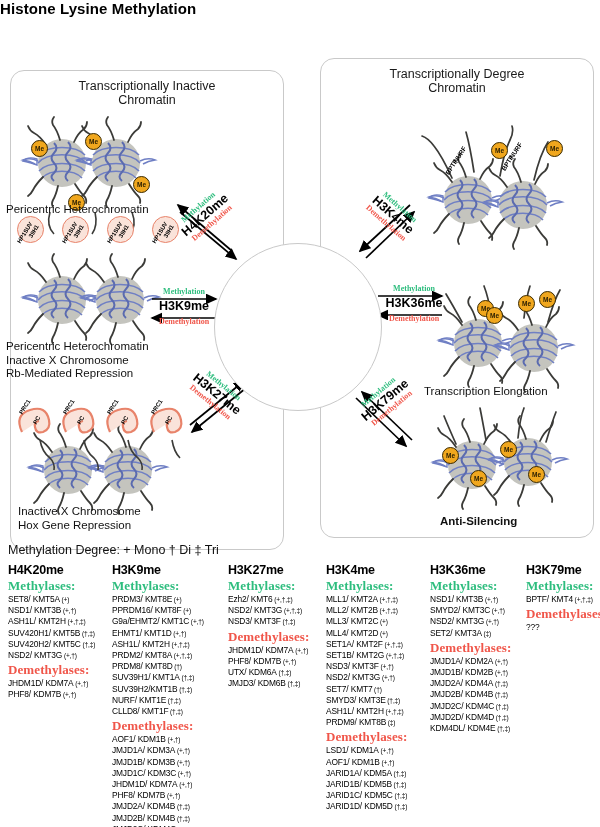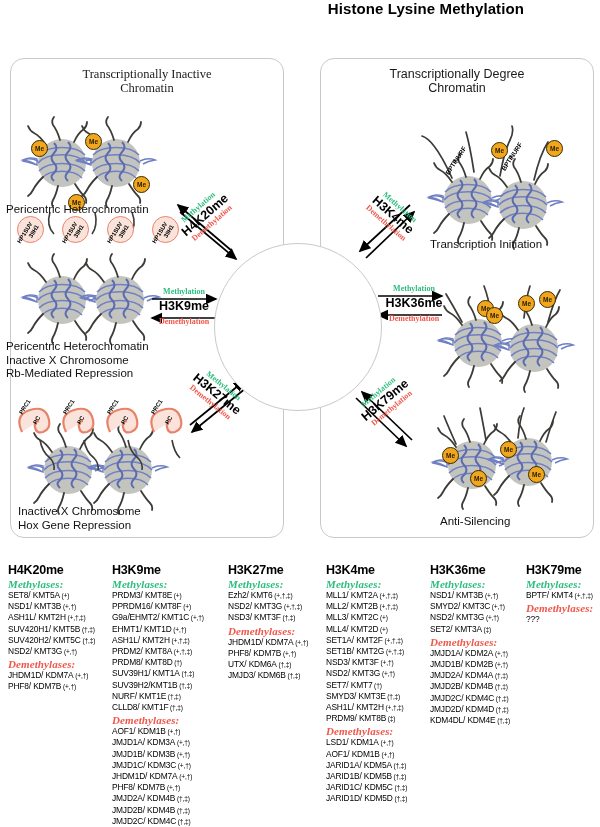--- a/index.html
+++ b/index.html
@@ -1,29 +1,29 @@
 <!DOCTYPE html>
 <html><head>
 <meta charset="utf-8">
 <style>
   html,body{margin:0;padding:0;background:#ffffff;}
   body{font-family:"Liberation Sans", sans-serif; color:#000;}
   #page{position:relative;width:600px;height:827px;overflow:hidden;background:#fff;}
 
   
   .fig-title{
-    position:absolute;left:0;top:0;width:524px;text-align:right;
+    position:absolute;left:0;top:0;width:524px;text-align:left;
     font-size:15px;font-weight:bold;letter-spacing:.1px;
   }
 
   
   .panel{
     position:absolute;border:1px solid #c9c9c9;border-radius:14px;background:transparent;
   }
-  #panel-left{left:10px;top:58px;width:272px;height:478px;font-family:Liberation Serif, serif;}
+  #panel-left{left:10px;top:70px;width:272px;height:478px;}
   #panel-right{left:320px;top:58px;width:272px;height:478px;}
 
   .panel-title{
     position:absolute;width:100%;text-align:center;font-size:12.5px;line-height:14px;
     color:#1a1a1a;white-space:pre-line;
   }
 
   
   #center-circle{
     position:absolute;left:214px;top:243px;width:166px;height:166px;
@@ -71,21 +71,21 @@
   .nurf{position:absolute;font-size:6.5px;font-weight:bold;line-height:8px;
         transform:rotate(-58deg);transform-origin:0 0;white-space:pre-line;letter-spacing:-.1px;}
 
   
   #degree-legend{position:absolute;left:8px;top:543px;font-size:12.5px;color:#111;}
 
   
   #tables{position:absolute;left:4px;top:563px;width:596px;height:262px;}
   .col{position:absolute;top:0;}
   .col h3{margin:0 0 1px 0;font-size:12.5px;font-weight:bold;letter-spacing:-.2px;}
-  .col .sec{font-size:11px;font-weight:bold;font-family:"Liberation Serif",serif;margin:1px 0 0 0;letter-spacing:.1px;font-style:italic;}
+  .col .sec{font-size:13px;font-weight:bold;font-family:"Liberation Serif",serif;margin:1px 0 0 0;letter-spacing:.1px;}
   .col .sec.m{color:#2ebd7e;}
   .col .sec.d{color:#f0564a;}
   .col ul{list-style:none;margin:0;padding:0;}
   .col li{font-size:8.4px;line-height:10.2px;white-space:nowrap;letter-spacing:-.15px;}
   .col li .deg{font-size:6.6px;}
   #c0{left:4px;width:104px;}
   #c1{left:108px;width:112px;}
   #c2{left:224px;width:98px;}
   #c3{left:322px;width:104px;}
   #c4{left:426px;width:96px;}
@@ -325,22 +325,22 @@
   <div class="nurf" style="left:508px;top:156px;">NURF</div>
   <div class="nurf" style="left:500px;top:168px;">BPTF</div>
 
   <div class="cap" style="left:6px;top:203px;width:180px;">Pericentric Heterochromatin</div>
   <div class="cap" style="left:6px;top:340px;width:190px;">Pericentric Heterochromatin
 Inactive X Chromosome
 Rb-Mediated Repression</div>
   <div class="cap" style="left:18px;top:505px;width:170px;">Inactive X Chromosome
 Hox Gene Repression</div>
 
-  <div class="cap" style="left:430px;top:238px;width:150px;">Transcription Initiation</div>
-  <div class="cap" style="left:440px;top:515px;width:130px;">Anti-Silencing</div>
+  <div class="cap" style="left:424px;top:385px;width:160px;">Transcription Elongation</div>
+  <div class="cap" style="left:440px;top:515px;width:130px;font-weight:bold;">Anti-Silencing</div>
 
   <div id="center-circle"></div>
 
   <div class="arrowgrp" style="left:150px;top:200px;width:110px;transform:rotate(-41deg);transform-origin:50% 50%;">
     <div class="meth" style="text-align:center;margin-bottom:-1px;">Methylation</div>
     <div class="mark" style="text-align:center;">H4K20me</div>
     <div class="demeth" style="text-align:center;margin-top:-1px;">Demethylation</div>
   </div>
 
   <div class="arrowgrp" style="left:140px;top:287px;width:88px;">
@@ -366,20 +366,21 @@
     <div class="mark" style="text-align:center;margin-top:3px;">H3K36me</div>
     <div class="demeth" style="text-align:center;margin-top:4px;">Demethylation</div>
   </div>
 
   <div class="arrowgrp" style="left:330px;top:385px;width:110px;transform:rotate(-40deg);transform-origin:50% 50%;">
     <div class="meth" style="text-align:center;margin-bottom:-1px;">Methylation</div>
     <div class="mark" style="text-align:center;">H3K79me</div>
     <div class="demeth" style="text-align:center;margin-top:-1px;">Demethylation</div>
   </div>
 
+  <div id="degree-legend">Methylation Degree: + Mono † Di ‡ Tri</div>
 
   <div id="tables">
     <div class="col" id="c0">
       <h3>H4K20me</h3>
       <div class="sec m">Methylases:</div>
       <ul>
           <li><span>SET8/ KMT5A</span><span class="deg"> (+)</span></li>
           <li><span>NSD1/ KMT3B</span><span class="deg"> (+,†)</span></li>
           <li><span>ASH1L/ KMT2H</span><span class="deg"> (+,†,‡)</span></li>
           <li><span>SUV420H1/ KMT5B</span><span class="deg"> (†,‡)</span></li>

